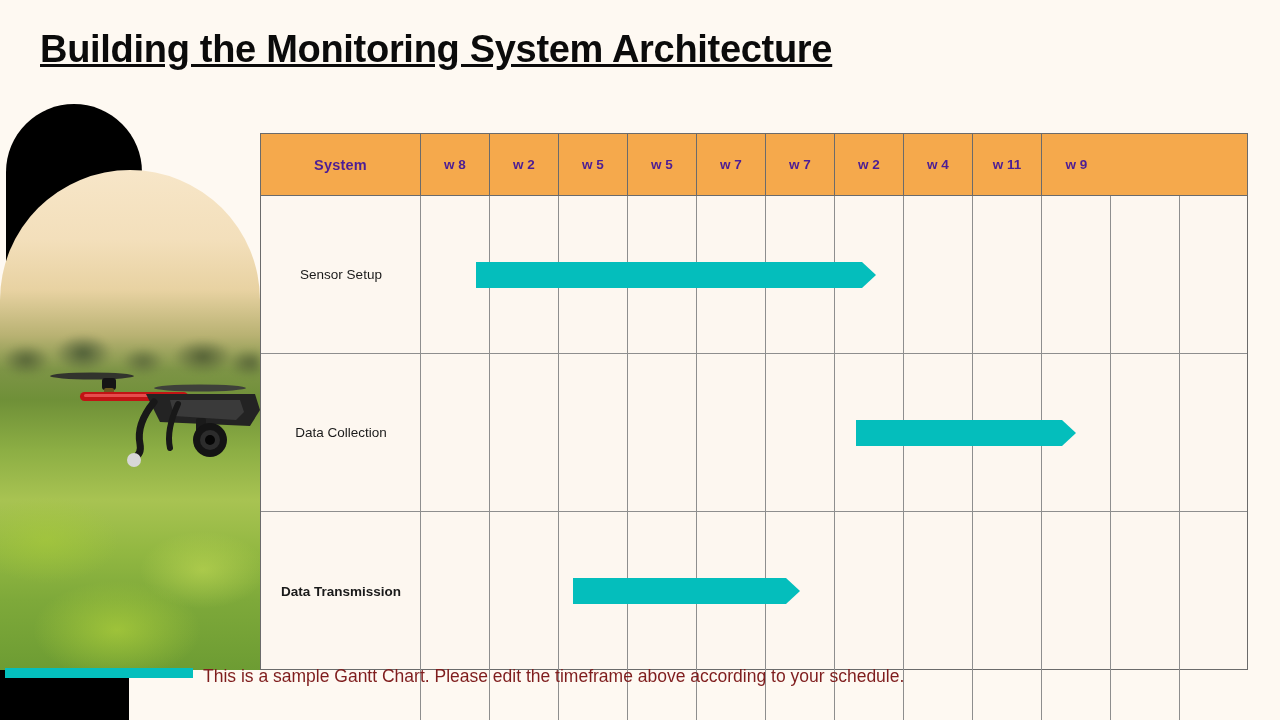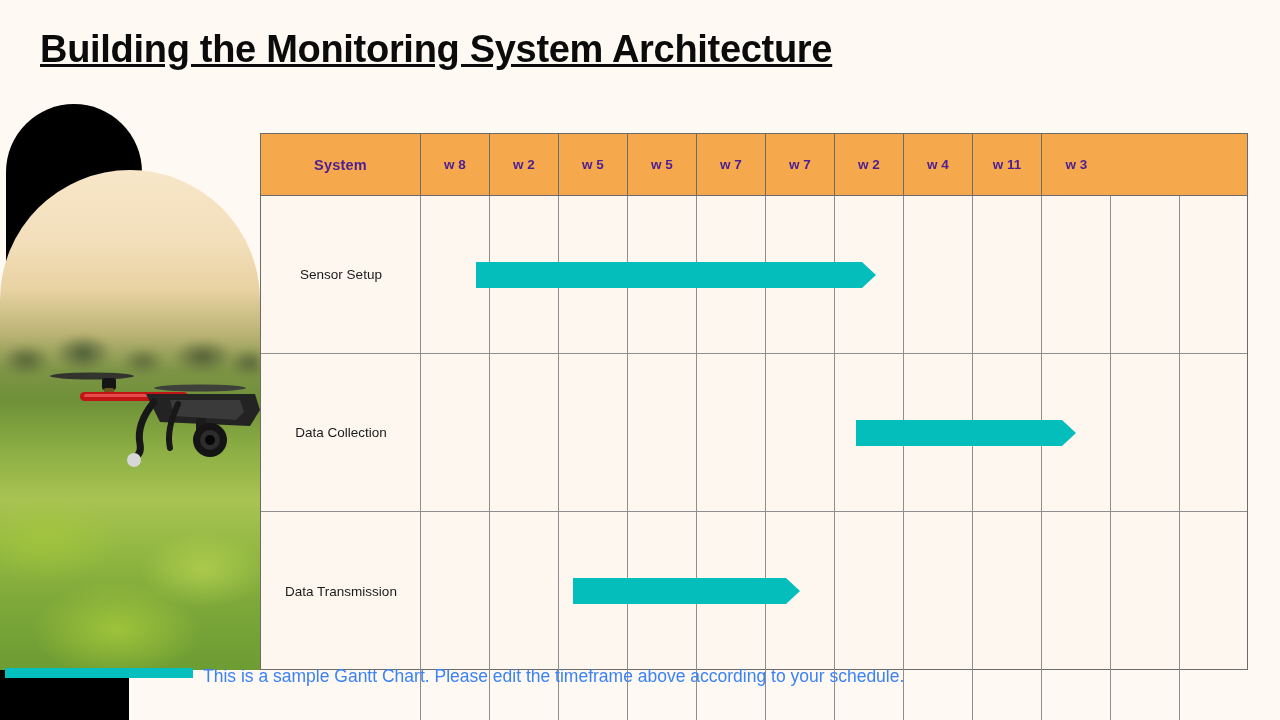--- a/index.html
+++ b/index.html
@@ -170,21 +170,21 @@
   .grid-col.system { flex: 0 0 160px; }
 
   .row {
     position: relative;
     height: 158px;
     border-bottom: 1px solid #8e8e8e;
     box-sizing: border-box;
     display: flex;
     align-items: center;
   }
-  .row:last-child { border-bottom: none; height: 158px; }
+  .row:last-child { border-bottom: none; height: 158px; font-weight: bold; }
   .row-label {
     width: 160px;
     flex: 0 0 160px;
     text-align: center;
     font-size: 13.5px;
     color: #1a1a1a;
     z-index: 2;
   }
   .bar-area {
     position: relative;
@@ -210,21 +210,21 @@
     border-bottom: 13px solid transparent;
     border-left: 14px solid #04BEBC;
   }
 
   
   .caption {
     position: absolute;
     left: 203px;
     top: 666px;
     font-size: 17.5px;
-    color: #3b82f6;
+    color: #7f1d1d;
     white-space: nowrap;
   }
 </style>
 </head>
 <body>
 
 <div class="left-art">
   <div class="black-blob"></div>
 
   <div class="photo-mask">
@@ -263,21 +263,21 @@
     <div class="head-cell system">System</div>
     <div class="head-cell">w 8</div>
     <div class="head-cell">w 2</div>
     <div class="head-cell">w 5</div>
     <div class="head-cell">w 5</div>
     <div class="head-cell">w 7</div>
     <div class="head-cell">w 7</div>
     <div class="head-cell">w 2</div>
     <div class="head-cell">w 4</div>
     <div class="head-cell">w 11</div>
-    <div class="head-cell">w 3</div>
+    <div class="head-cell">w 9</div>
   </div>
 
   <div class="gantt-body">
 
     <div class="grid-lines">
       <div class="grid-col system"></div>
       <div class="grid-col"></div>
       <div class="grid-col"></div>
       <div class="grid-col"></div>
       <div class="grid-col"></div>

